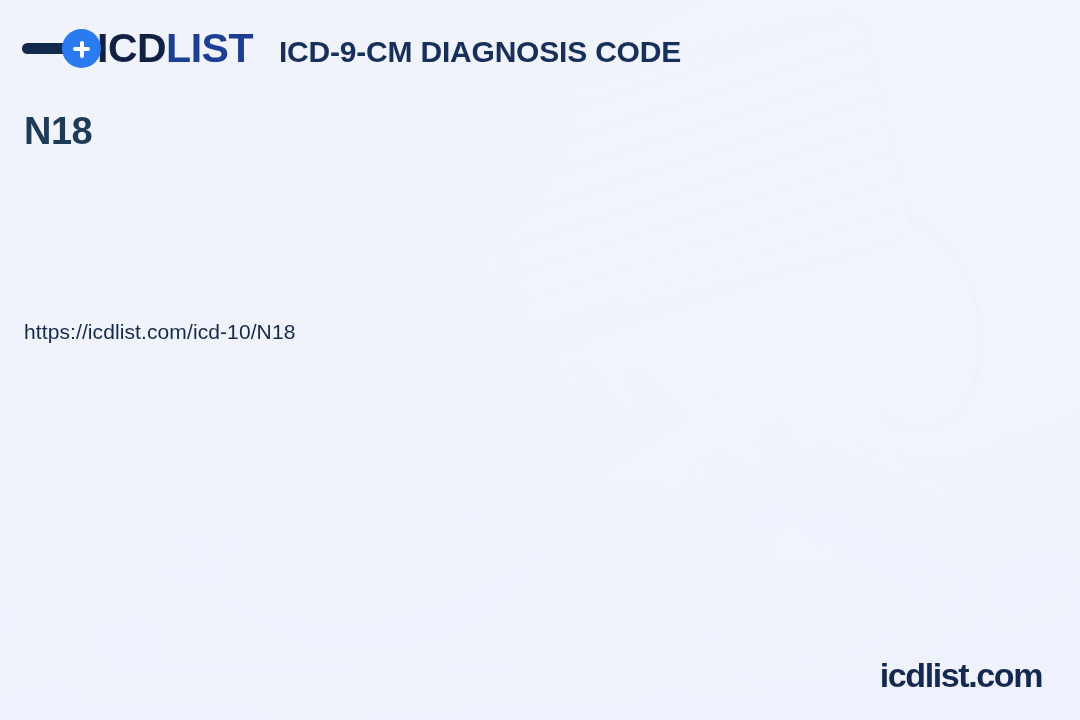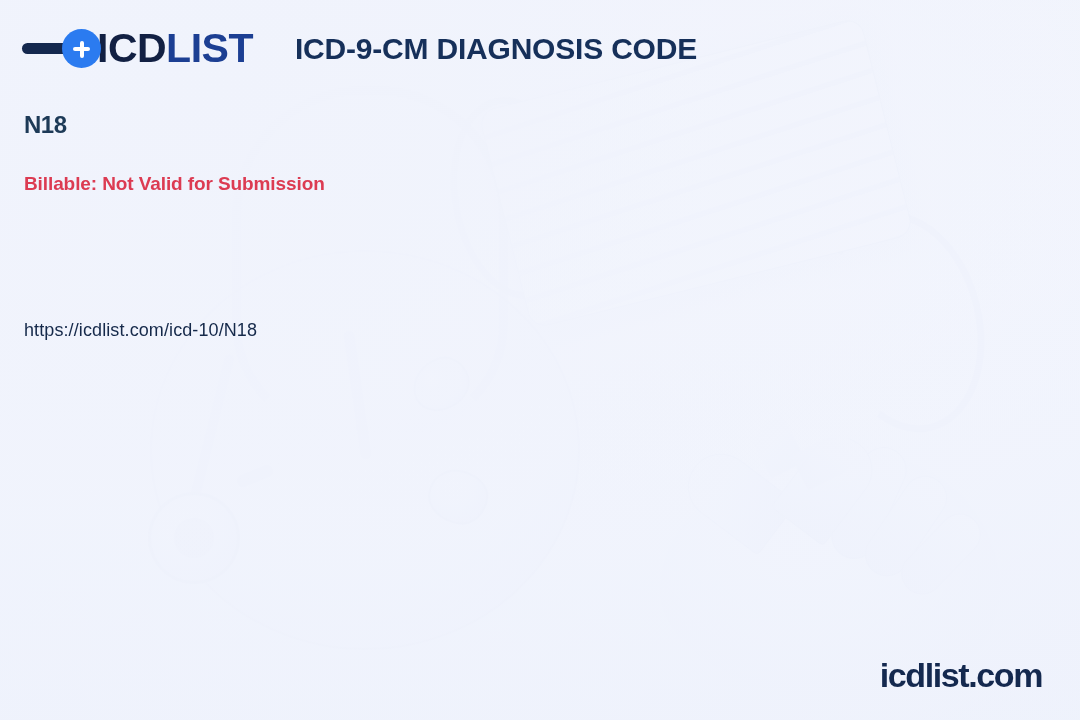--- a/index.html
+++ b/index.html
@@ -246,22 +246,22 @@
     width: 1080px;
     height: 720px;
   }
 
   
   .header {
     position: absolute;
     left: 22px;
     top: 28px;
     display: flex;
-    align-items: center;
-    gap: 42px;
+    align-items: flex-end;
+    gap: 26px;
   }
   .logo {
     display: flex;
     align-items: center;
   }
   .logo-dash {
     width: 46px;
     height: 11px;
     border-radius: 6px;
     background: #14284e;
@@ -306,21 +306,21 @@
     white-space: nowrap;
   }
 
   
   .code-block {
     position: absolute;
     left: 24px;
     top: 112px;
   }
   .code-number {
-    font-size: 24px;
+    font-size: 38px;
     font-weight: bold;
     color: #1d3a57;
     line-height: 1.05;
     letter-spacing: -0.5px;
   }
   .code-desc {
     font-size: 22px;
     font-weight: bold;
     color: #111418;
     margin-top: 10px;
@@ -330,21 +330,21 @@
     font-size: 19px;
     font-weight: bold;
     color: #dc3b52;
     margin-top: 36px;
     letter-spacing: -0.1px;
   }
   .code-url {
     position: absolute;
     left: 24px;
     top: 320px;
-    font-size: 18px;
+    font-size: 21px;
     font-weight: normal;
     color: #15294a;
     letter-spacing: 0.1px;
   }
 
   
   .footer-brand {
     position: absolute;
     right: 38px;
     bottom: 28px;
@@ -394,21 +394,20 @@
           <span class="bar-v"></span>
         </span>
         <span class="logo-word"><span class="logo-icd">ICD</span><span class="logo-list">LIST</span></span>
       </div>
 
       <div class="header-title">ICD-9-CM DIAGNOSIS CODE</div>
     </div>
 
     <div class="code-block">
       <div class="code-number">N18</div>
-      <div class="code-billable">Billable: Not Valid for Submission</div>
     </div>
 
     <div class="code-url">https://icdlist.com/icd-10/N18</div>
 
     <div class="footer-brand">icdlist.com</div>
 
   </div>
 </div>
 
 </body></html>

